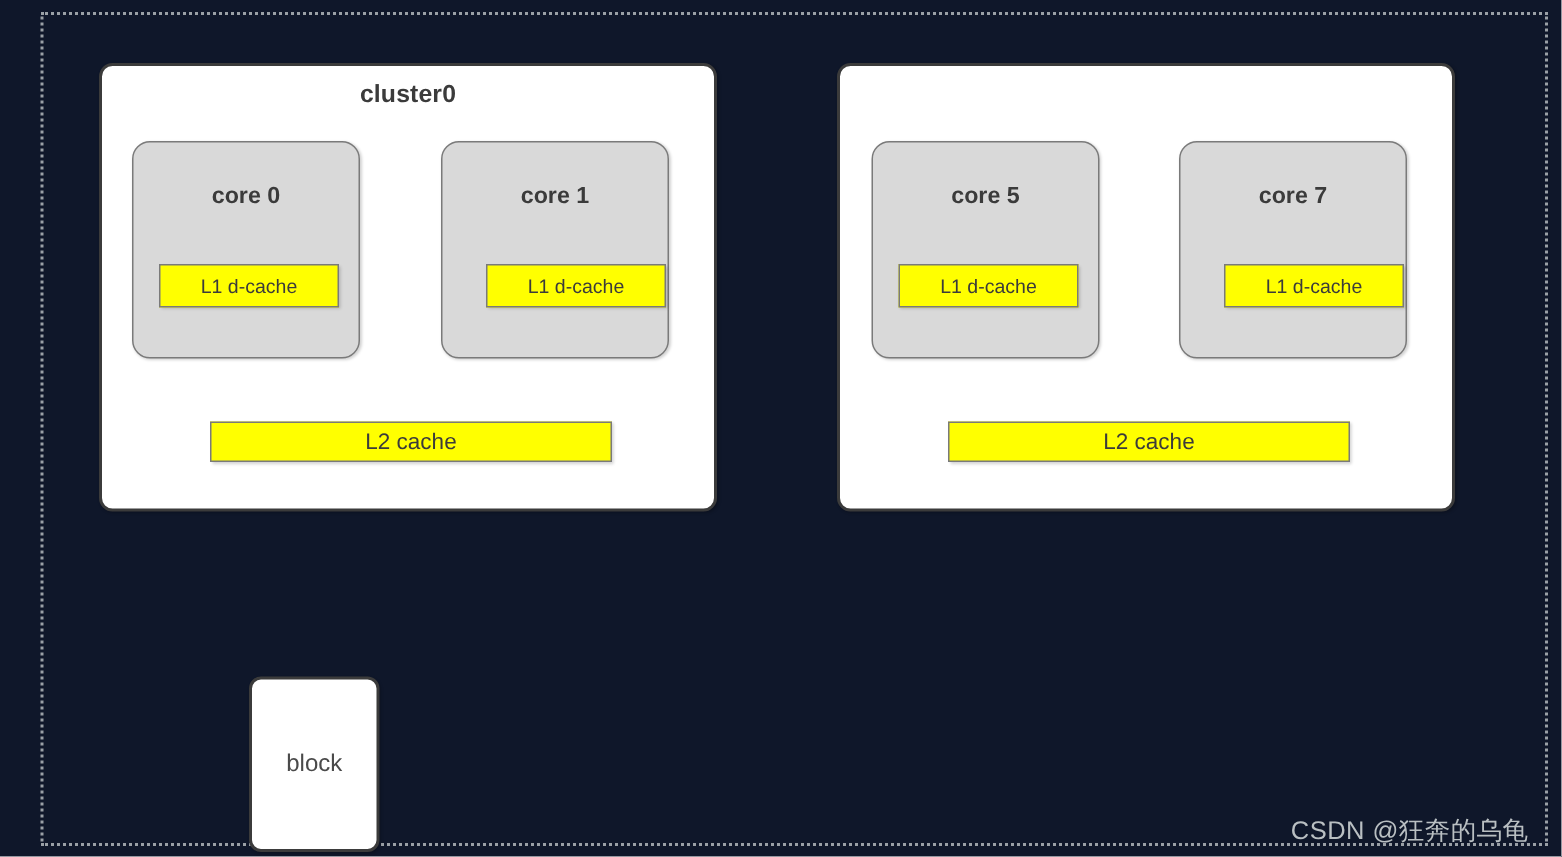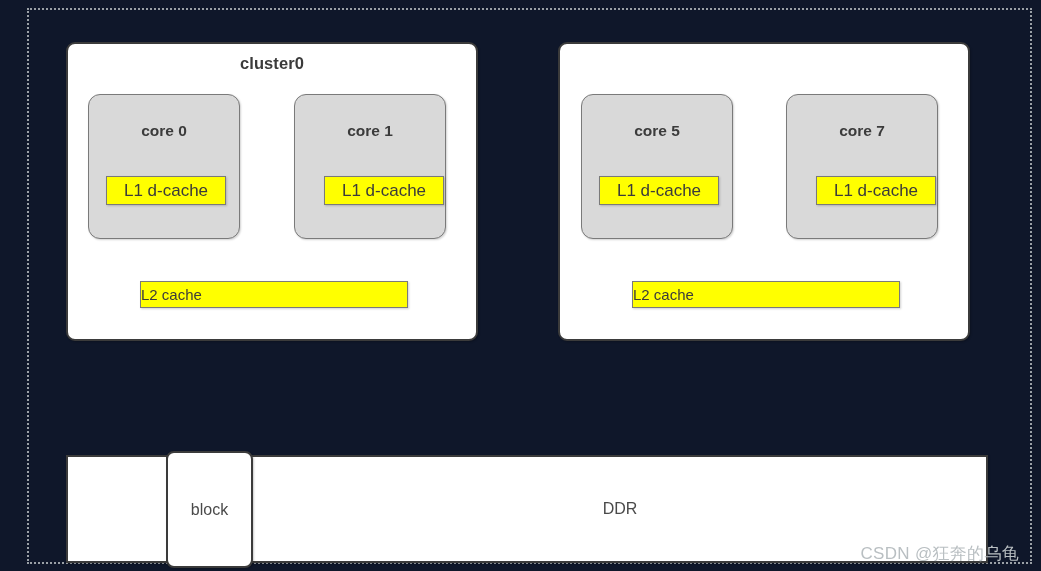--- a/index.html
+++ b/index.html
@@ -68,31 +68,32 @@
     font-weight: bold;
     color: #3b3b3b;
   }
 
   .l1-cache {
     position: absolute;
     background: #ffff00;
     border: 1.4px solid #7a7a7a;
     box-sizing: border-box;
     text-align: center;
-    font-size: 17px;
+    font-size: 13px;
     color: #3b3b3b;
     line-height: 27px;
     box-shadow: 1px 1px 2px rgba(0,0,0,0.18);
   }
 
   .l2-cache {
     position: absolute;
     background: #ffff00;
     border: 1.4px solid #7a7a7a;
     box-sizing: border-box;
+    text-align: center;
     font-size: 15px;
     color: #3b3b3b;
     line-height: 25px;
     box-shadow: 1px 1px 2px rgba(0,0,0,0.18);
   }
 
   #ddr-bar {
     position: absolute;
     left: 66px;
     top: 455px;
@@ -182,22 +183,18 @@
     </div>
 
     <div class="core-box" style="left:226px; top:50px; width:152px; height:145px;">
       <div class="core-title">core 7</div>
       <div class="l1-cache" style="left:29px; top:81px; width:120px; height:29px;">L1 d-cache</div>
     </div>
 
     <div class="l2-cache" style="left:72px; top:237px; width:268px; height:27px;">L2 cache</div>
   </div>
 
-  <div id="ddr-bar">
-    <div id="ddr-divider"></div>
-    <div id="ddr-label">DDR</div>
-  </div>
 
   <div id="watermark">CSDN @狂奔的乌龟</div>
 
   <div id="block-box">block</div>
 
 </div>
 
 </body></html>

